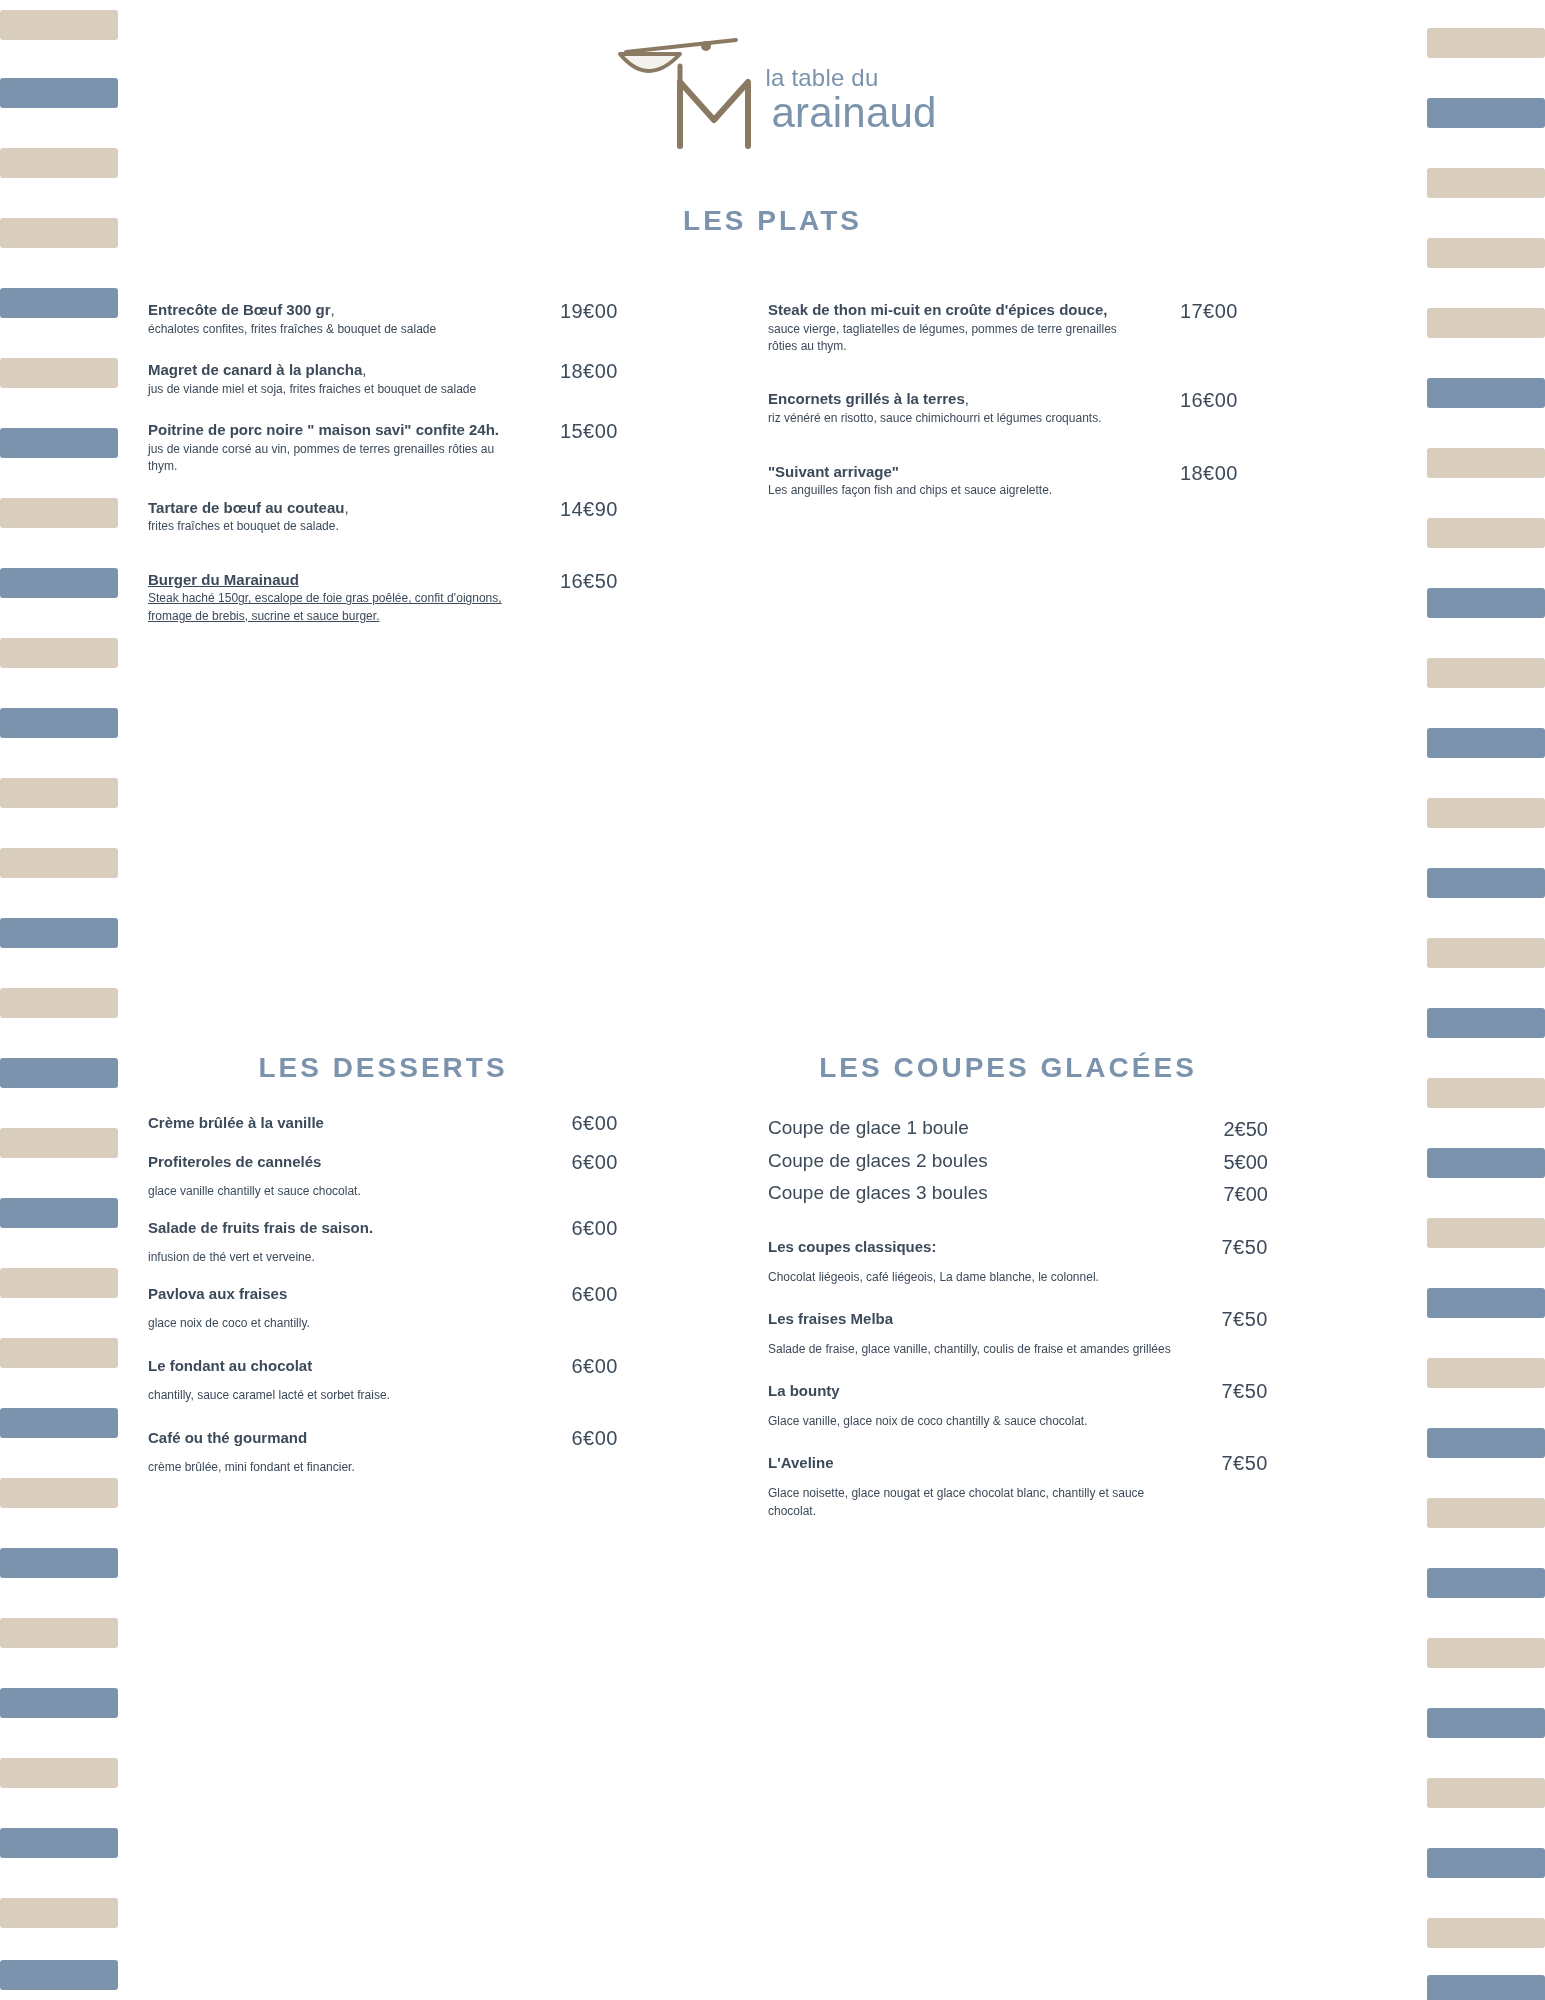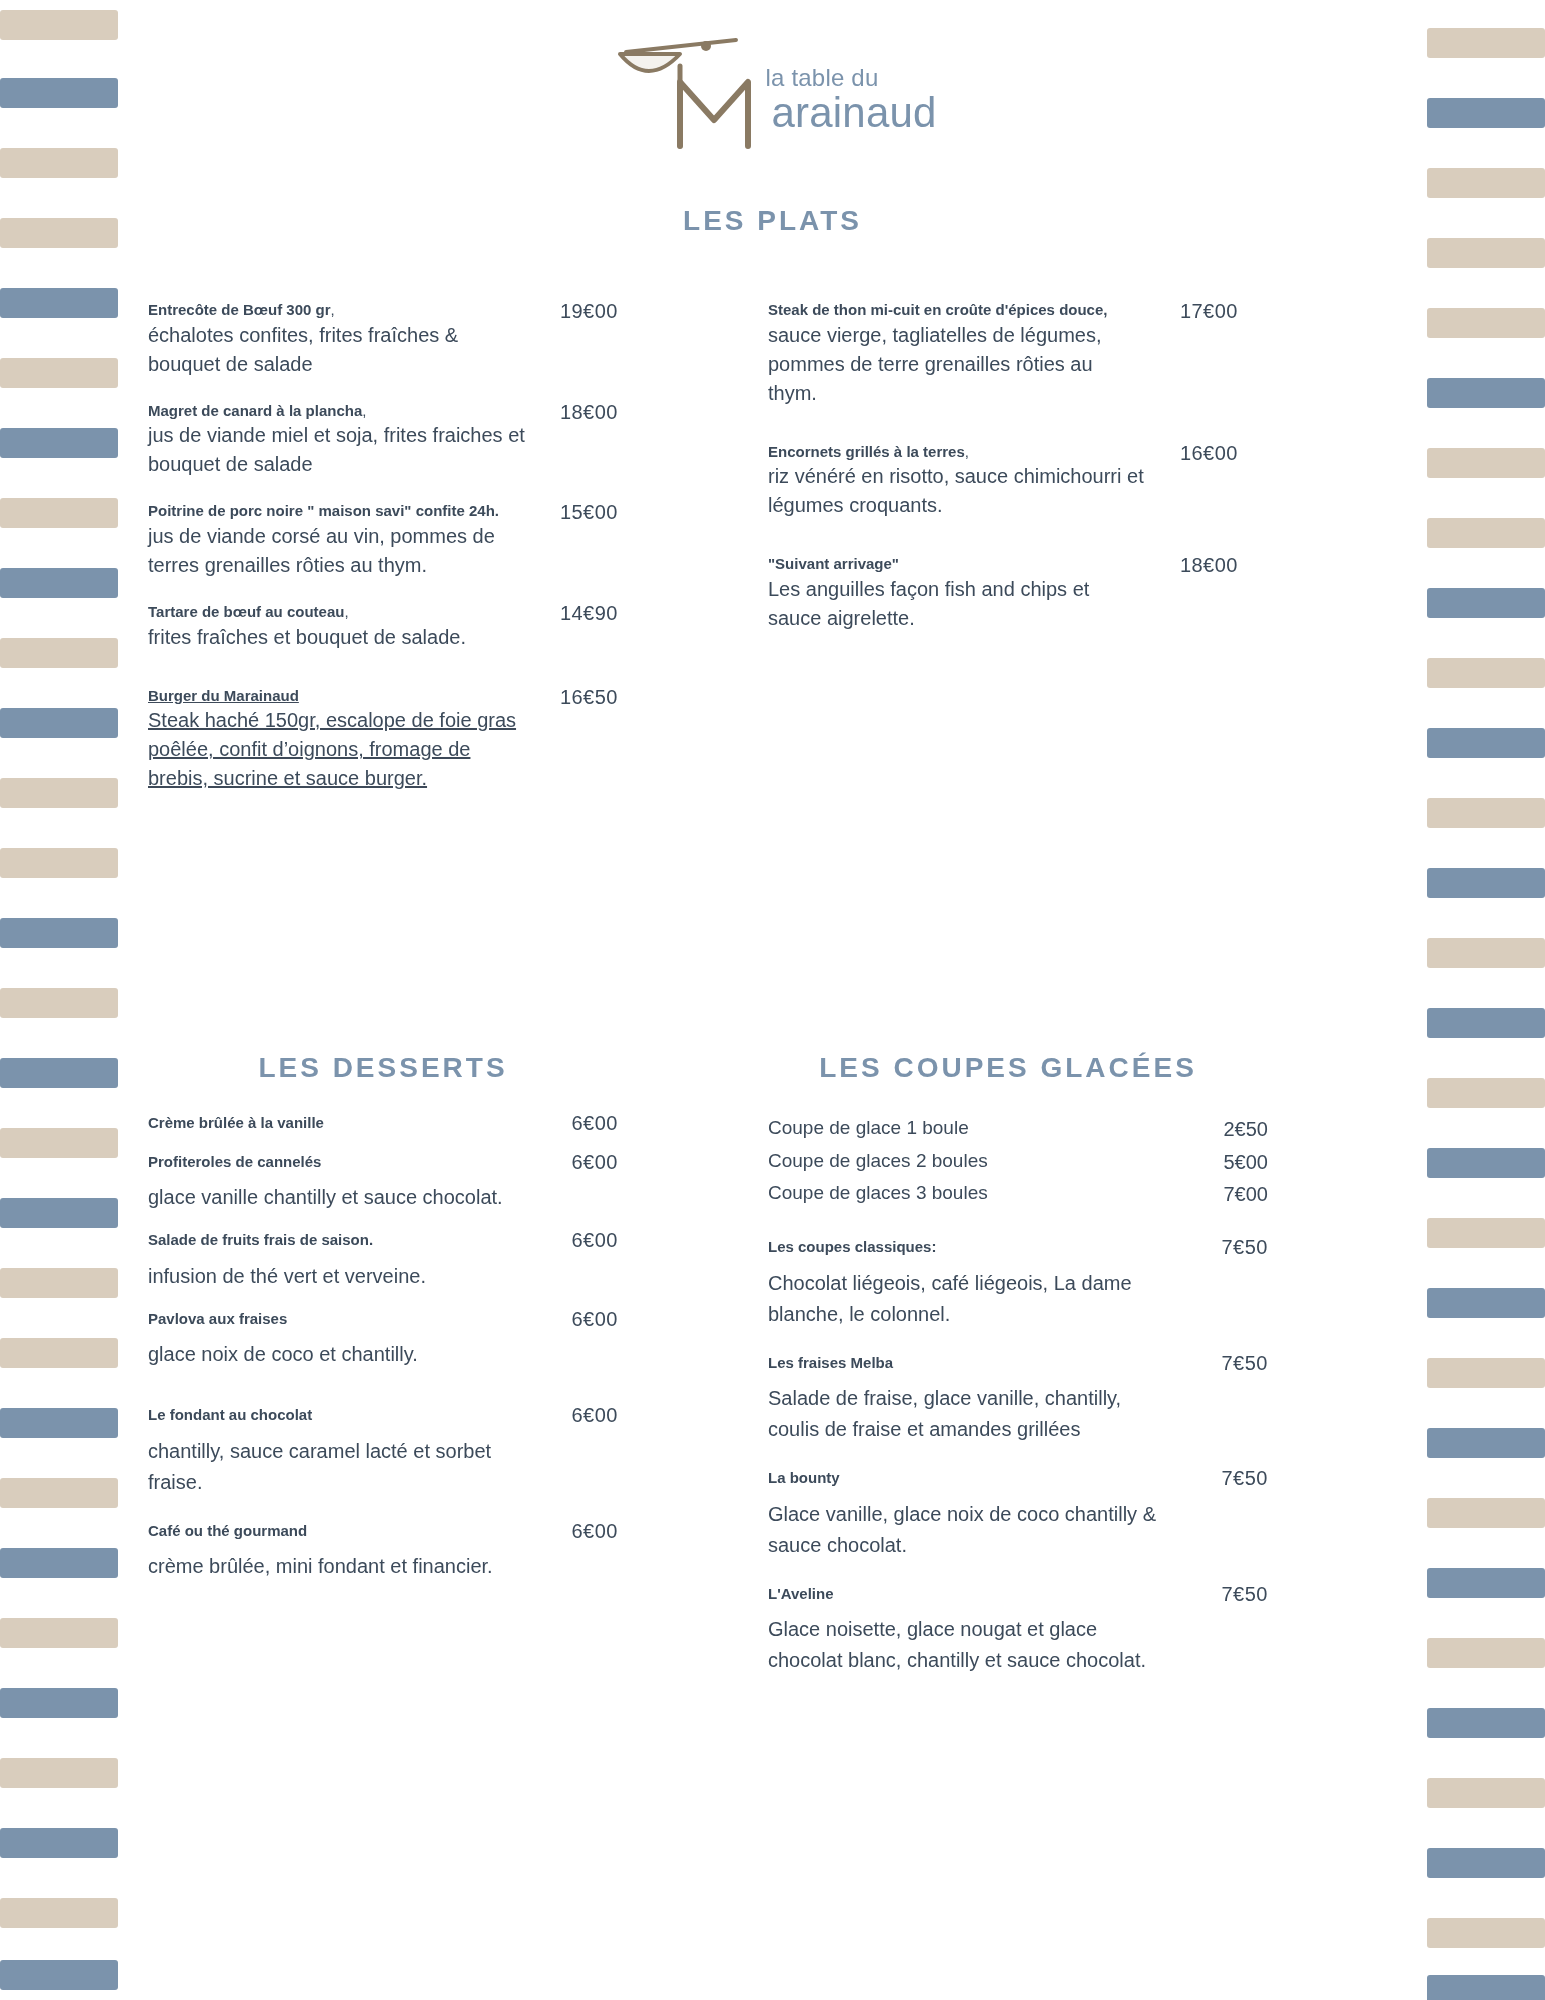--- a/index.html
+++ b/index.html
@@ -106,21 +106,21 @@
   .item { position: relative; margin-bottom: 22px; }
   .item .name {
     font-size: 15px;
     font-weight: bold;
     color: #3c4a5a;
     line-height: 1.38;
     padding-right: 92px;
   }
   .item .name .light { font-weight: normal; }
   .item .desc {
-    font-size: 20px;
+    font-size: 12px;
     font-weight: normal;
     color: #3c4a5a;
     line-height: 1.45;
     padding-right: 92px;
   }
   .item .price {
     position: absolute;
     right: 0;
     top: 0;
     font-size: 20px;
@@ -309,21 +309,21 @@
     <div class="item">
       <div class="name">Salade de fruits frais de saison.</div>
       <div class="desc">infusion de thé vert et verveine.</div>
       <div class="price">6€00</div>
     </div>
     <div class="item">
       <div class="name">Pavlova aux fraises</div>
       <div class="desc">glace noix de coco et chantilly.</div>
       <div class="price">6€00</div>
     </div>
-    <div class="item" style="margin-top:34px;">
+    <div class="item" style="margin-top:22px;">
       <div class="name">Le fondant au chocolat</div>
       <div class="desc">chantilly, sauce caramel lacté et sorbet fraise.</div>
       <div class="price">6€00</div>
     </div>
     <div class="item" style="margin-top:22px;">
       <div class="name">Café ou thé gourmand</div>
       <div class="desc">crème brûlée, mini fondant et financier.</div>
       <div class="price">6€00</div>
     </div>
   </div>

